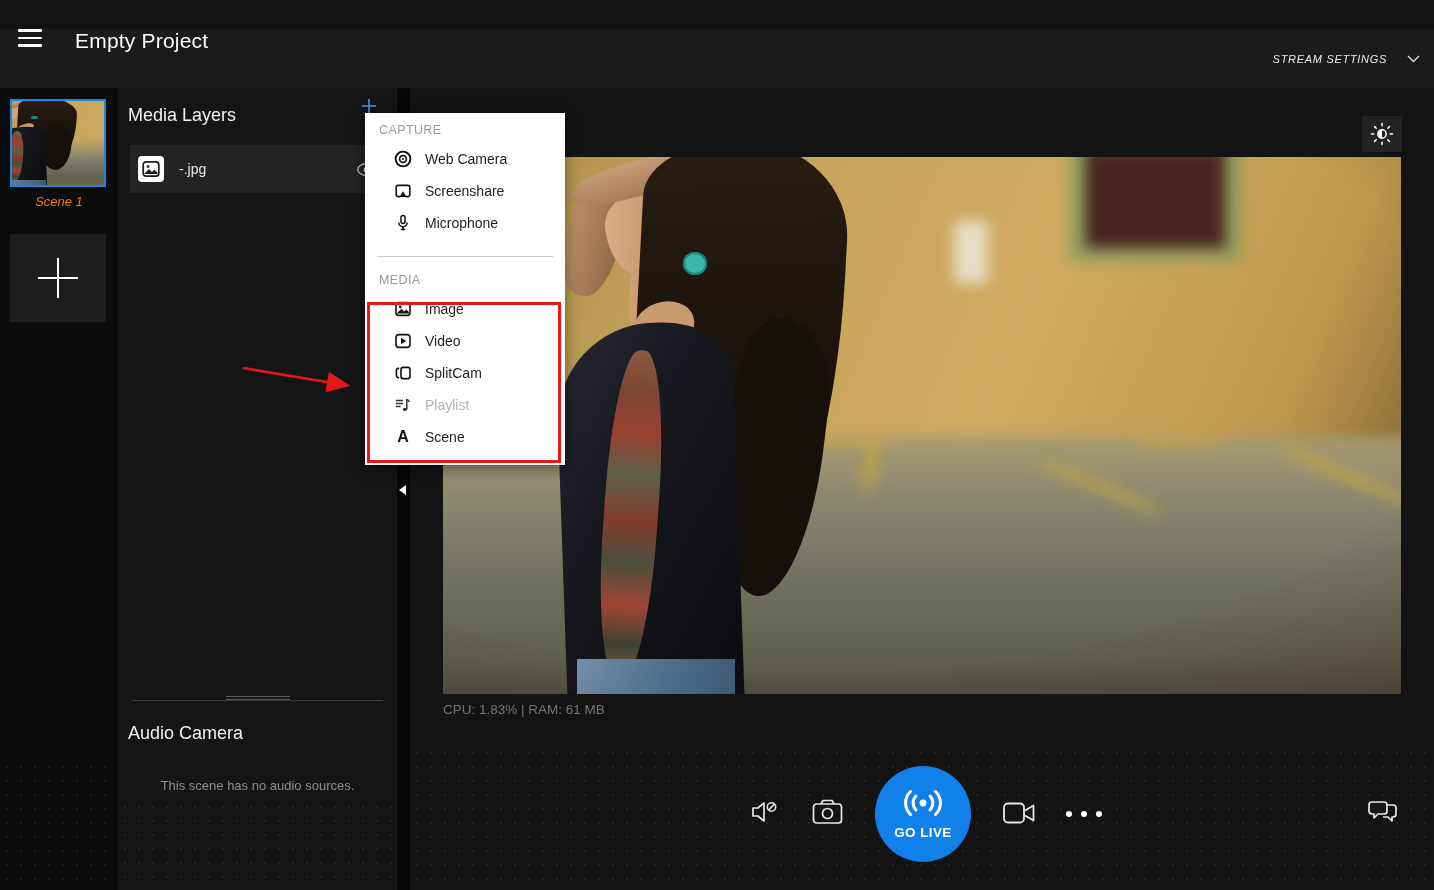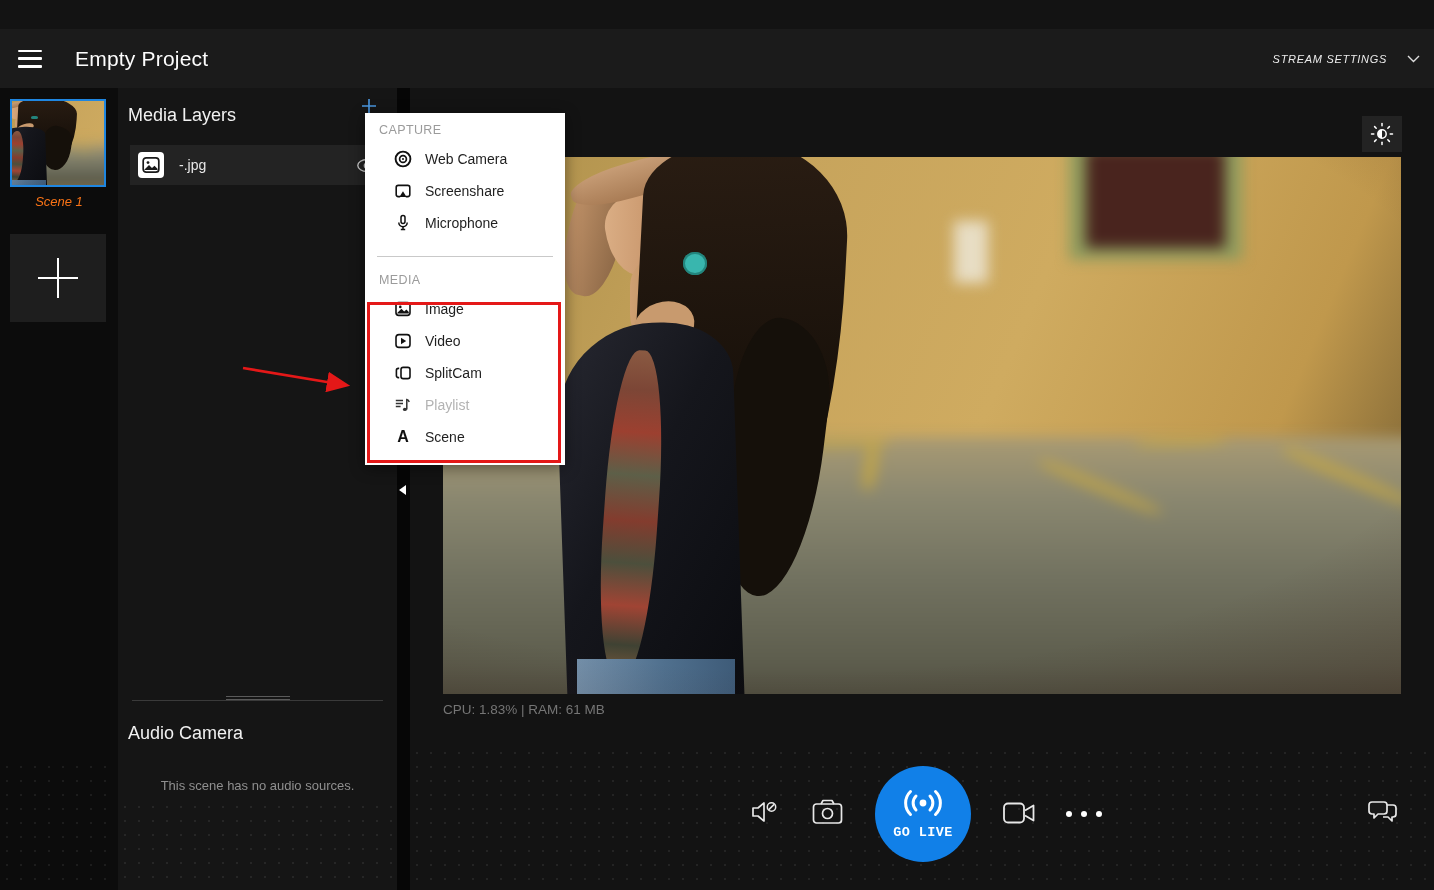--- a/index.html
+++ b/index.html
@@ -10,21 +10,21 @@
   
   .titlebar { position:absolute; top:0; left:0; right:0; height:29px; background:#0b0b0b; display:flex; align-items:center; z-index:20; }
   .titlebar .logo { margin-left:8px; width:20px; height:20px; }
   .titlebar .wtitle { margin-left:9px; color:#fff; font-size:13px; }
   .win-btns { margin-left:auto; display:flex; align-items:center; gap:14px; margin-right:10px; }
   .btn-min { width:24px; height:20px; display:flex; align-items:center; justify-content:center; cursor:pointer; }
   .btn-min span { display:block; width:11px; height:2px; background:#fff; }
   .btn-close { width:24px; height:20px; display:flex; align-items:center; justify-content:center; cursor:pointer; }
 
   
-  .header { position:absolute; top:29px; left:0; right:0; height:59px; background:#1b1b1b; display:flex; align-items:center; z-index:15; }
+  .header { position:absolute; top:29px; left:0; right:0; height:59px; background:#1b1b1b; display:flex; z-index:15; }
   .hamburger { margin-left:18px; width:24px; height:18px; display:flex; flex-direction:column; justify-content:space-between; cursor:pointer; }
   .hamburger i { display:block; height:2.6px; background:#fff; border-radius:1px; }
   .proj-title { margin-left:33px; color:#fdfdfd; font-size:21px; letter-spacing:.2px; }
   .stream-settings { margin-left:auto; margin-right:14px; display:flex; align-items:center; gap:20px; cursor:pointer; }
   .stream-settings .lbl { color:#ececec; font-size:11px; letter-spacing:.7px;font-style:italic; }
 
   
   .scenes { position:absolute; top:88px; left:0; width:118px; bottom:0; background:#0c0c0c; }
   .scene-thumb { position:absolute; left:10px; top:11px; width:96px; height:88px; border:2px solid #1f86e0; overflow:hidden; cursor:pointer; background:#333; }
   .scene-thumb .photo { position:absolute; width:300%; height:100%; left:-55%; top:0; }
@@ -32,21 +32,21 @@
   .add-scene { position:absolute; left:10px; top:146px; width:96px; height:88px; background:#1e1e1e; display:grid; place-items:center; cursor:pointer; }
   .cross { position:relative; width:40px; height:40px; }
   .cross::before { content:""; position:absolute; left:0; top:19px; width:40px; height:1.6px; background:#fff; }
   .cross::after { content:""; position:absolute; top:0; left:19px; height:40px; width:1.6px; background:#fff; }
   .scenes .dots-band { position:absolute; left:0; right:0; top:672px; bottom:0; }
 
   
   .media-panel { position:absolute; top:88px; left:118px; width:279px; bottom:0; background:#151515; }
   .ml-title { position:absolute; left:10px; top:17px; color:#f1f1f1; font-size:18px; }
   .add-layer { position:absolute; right:20px; top:10px; width:16px; height:16px; cursor:pointer; }
-  .layer-row { position:absolute; left:12px; top:57px; width:260px; height:40px; background:#232323; display:flex; align-items:center; cursor:pointer; }
+  .layer-row { position:absolute; left:12px; top:57px; width:260px; height:48px; background:#232323; display:flex; align-items:center; cursor:pointer; }
   .layer-thumb { width:26px; height:26px; margin-left:8px; background:#fff; border-radius:4px; display:grid; place-items:center; }
   .layer-name { margin-left:15px; color:#e8e8e8; font-size:14px; }
   .layer-eye { margin-left:auto; margin-right:12px; cursor:pointer; display:flex; }
   .resize-divider { position:absolute; left:14px; right:14px; top:612px; height:1px; background:#3a3a3a; cursor:row-resize; }
   .resize-divider .grip { position:absolute; left:50%; top:-4px; width:64px; margin-left:-32px; }
   .resize-divider .grip i { display:block; height:1px; background:#5a5a5a; margin-bottom:2px; }
   .am-title { position:absolute; left:10px; top:635px; color:#f1f1f1; font-size:18px; }
   .am-empty { position:absolute; left:0; right:0; top:690px; text-align:center; color:#8f8f8f; font-size:13px; }
   .media-panel .dots-band { position:absolute; left:0; right:0; top:712px; bottom:0; }
 
@@ -55,21 +55,21 @@
   .collapse-arrow { position:absolute; left:2px; top:397px; width:0; height:0; border-top:5px solid transparent; border-bottom:5px solid transparent; border-right:7px solid #fff; cursor:pointer; }
 
   
   .main { position:absolute; top:88px; left:410px; right:0; bottom:0; background:#131313; }
   .preview { position:absolute; left:33px; top:69px; width:958px; height:537px; overflow:hidden; background:#6d6d60; }
   .brightness { position:absolute; left:952px; top:28px; width:40px; height:36px; background:#232323; display:grid; place-items:center; cursor:pointer; }
   .stats { position:absolute; left:33px; top:614px; color:#757575; font-size:13.5px; }
   .dots-band { background-image:radial-gradient(rgba(255,255,255,.07) 1.3px, transparent 1.3px); background-size:14px 14px; pointer-events:none; }
   .main .dots-band { position:absolute; left:0; right:0; top:658px; bottom:0; }
   .ctl { position:absolute; cursor:pointer; display:flex; align-items:center; justify-content:center; }
-  .go-live { position:absolute; left:465px; top:678px; width:96px; height:96px; border-radius:50%; background:#1180e8; display:flex; flex-direction:column; align-items:center; justify-content:center; gap:7px; cursor:pointer;font-family:Liberation Mono, monospace; }
+  .go-live { position:absolute; left:465px; top:678px; width:96px; height:96px; border-radius:50%; background:#1180e8; display:flex; flex-direction:column; align-items:center; justify-content:center; gap:7px; cursor:pointer; }
   .go-live .gl-label { color:#fff; font-size:13.5px; font-weight:600; letter-spacing:.4px; }
   .ellipsis { display:flex; gap:9px; }
   .ellipsis i { width:6px; height:6px; border-radius:50%; background:#fff; }
 
   
   .dropdown { position:absolute; left:365px; top:113px; width:200px; height:352px; background:#fff; box-shadow:0 3px 14px rgba(0,0,0,.45); z-index:30; }
   .dd-head { margin:10px 0 0 14px; height:18px; color:#9b9b9b; font-size:12.5px; letter-spacing:.4px; }
   .dd-items { margin-top:2px; }
   .dd-row { height:32px; display:flex; align-items:center; padding-left:28px; cursor:pointer; }
   .dd-row .ic { width:20px; display:flex; justify-content:center; }

